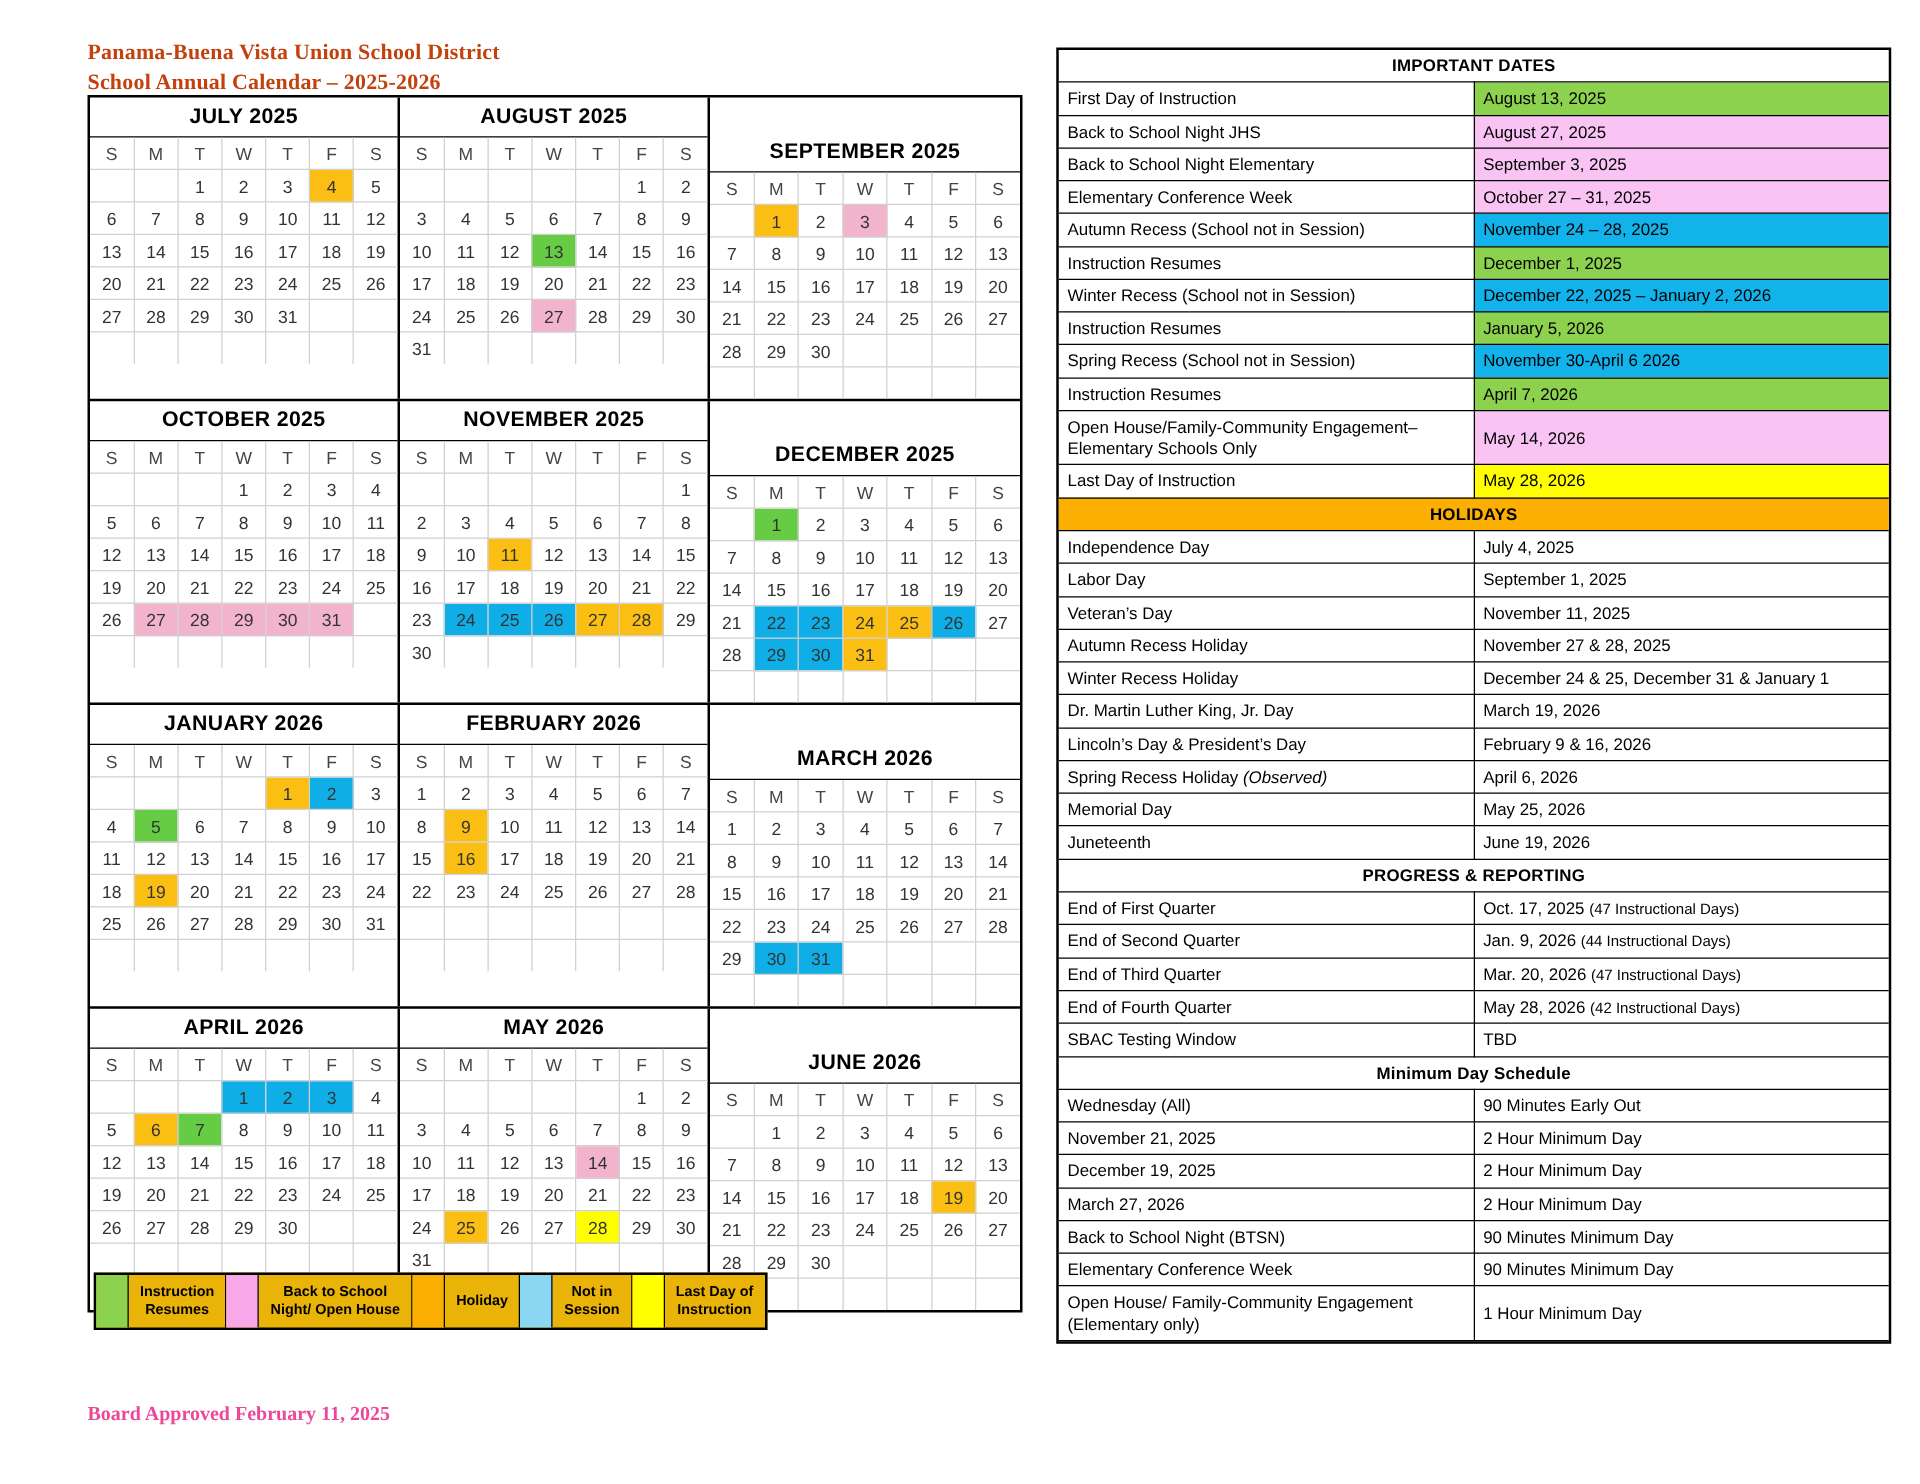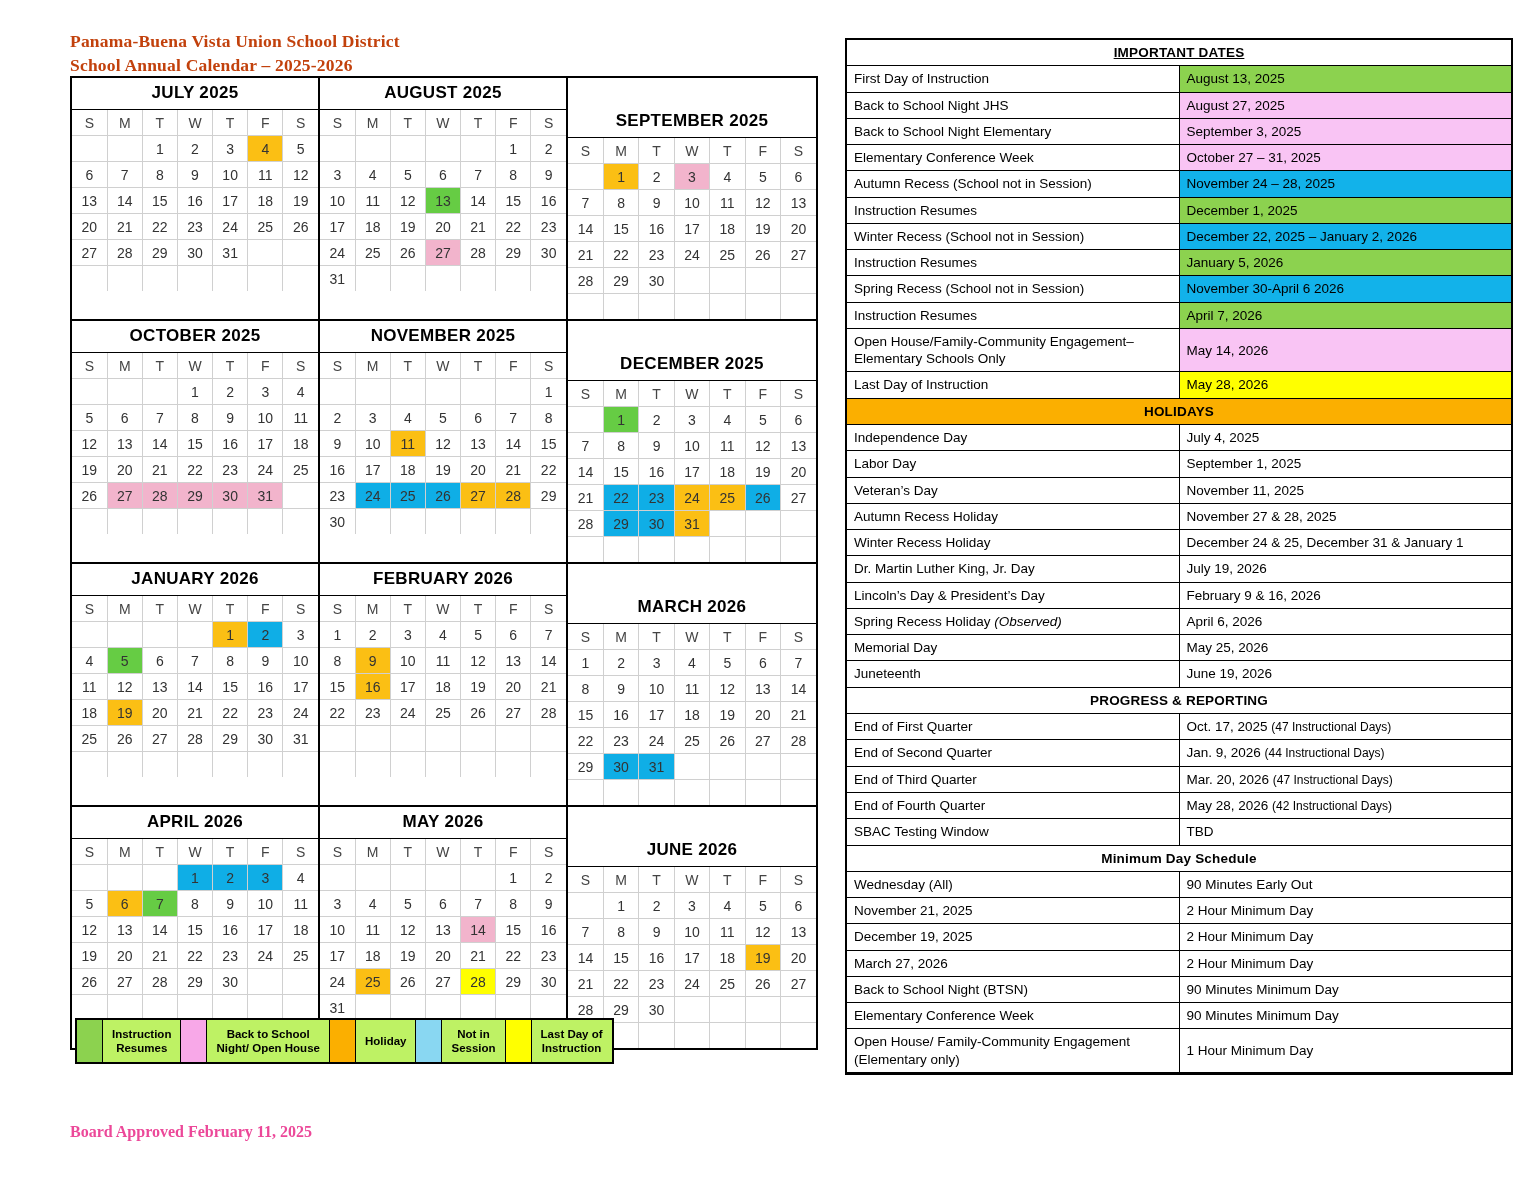--- a/index.html
+++ b/index.html
@@ -110,21 +110,21 @@
   td.hl-blue   { background: #0FAEE6; }
   td.hl-yellow { background: #FFFF00; }
 
   
   .legend {
     position: absolute;
     left: 75px;
     top: 1018px;
     display: flex;
     border: 2px solid #000;
-    background: #bef264;
+    background: #eab308;
     height: 46px;
     box-sizing: border-box;
   }
   .legend .sw {
     width: 26px;
     border-right: 1.5px solid #000;
     box-sizing: border-box;
   }
   .legend .lb {
     display: flex;
@@ -164,21 +164,21 @@
   table.itable td {
     border: 1.5px solid #000;
     font-size: 13.5px;
     padding: 4px 7px;
     vertical-align: middle;
     line-height: 1.28;
   }
   table.itable td.lbl { width: 312px; }
   table.itable tr td:first-child { border-left: none; }
   table.itable tr td:last-child { border-right: none; }
-  table.itable tr:first-child td { border-top: none; text-decoration: underline; }
+  table.itable tr:first-child td { border-top: none; }
 
   td.section-hd {
     text-align: center;
     font-weight: bold;
     font-size: 17px;
     letter-spacing: 0.2px;
     padding: 4px 0 5px 0;
   }
   td.section-hd.orange-hd { background: #FBAF00; }
 
@@ -1166,21 +1166,21 @@
           <tr>
             <td class="lbl">Autumn Recess Holiday</td>
             <td>November 27 &amp; 28, 2025</td>
           </tr>
           <tr>
             <td class="lbl">Winter Recess Holiday</td>
             <td>December 24 &amp; 25, December 31 &amp; January 1</td>
           </tr>
           <tr>
             <td class="lbl">Dr. Martin Luther King, Jr. Day</td>
-            <td>July 19, 2026</td>
+            <td>March 19, 2026</td>
           </tr>
           <tr>
             <td class="lbl">Lincoln’s Day &amp; President’s Day</td>
             <td>February 9 &amp; 16, 2026</td>
           </tr>
           <tr>
             <td class="lbl"><span><span>Spring Recess Holiday </span><span class="ital">(Observed)</span></span></td>
             <td>April 6, 2026</td>
           </tr>
           <tr>

